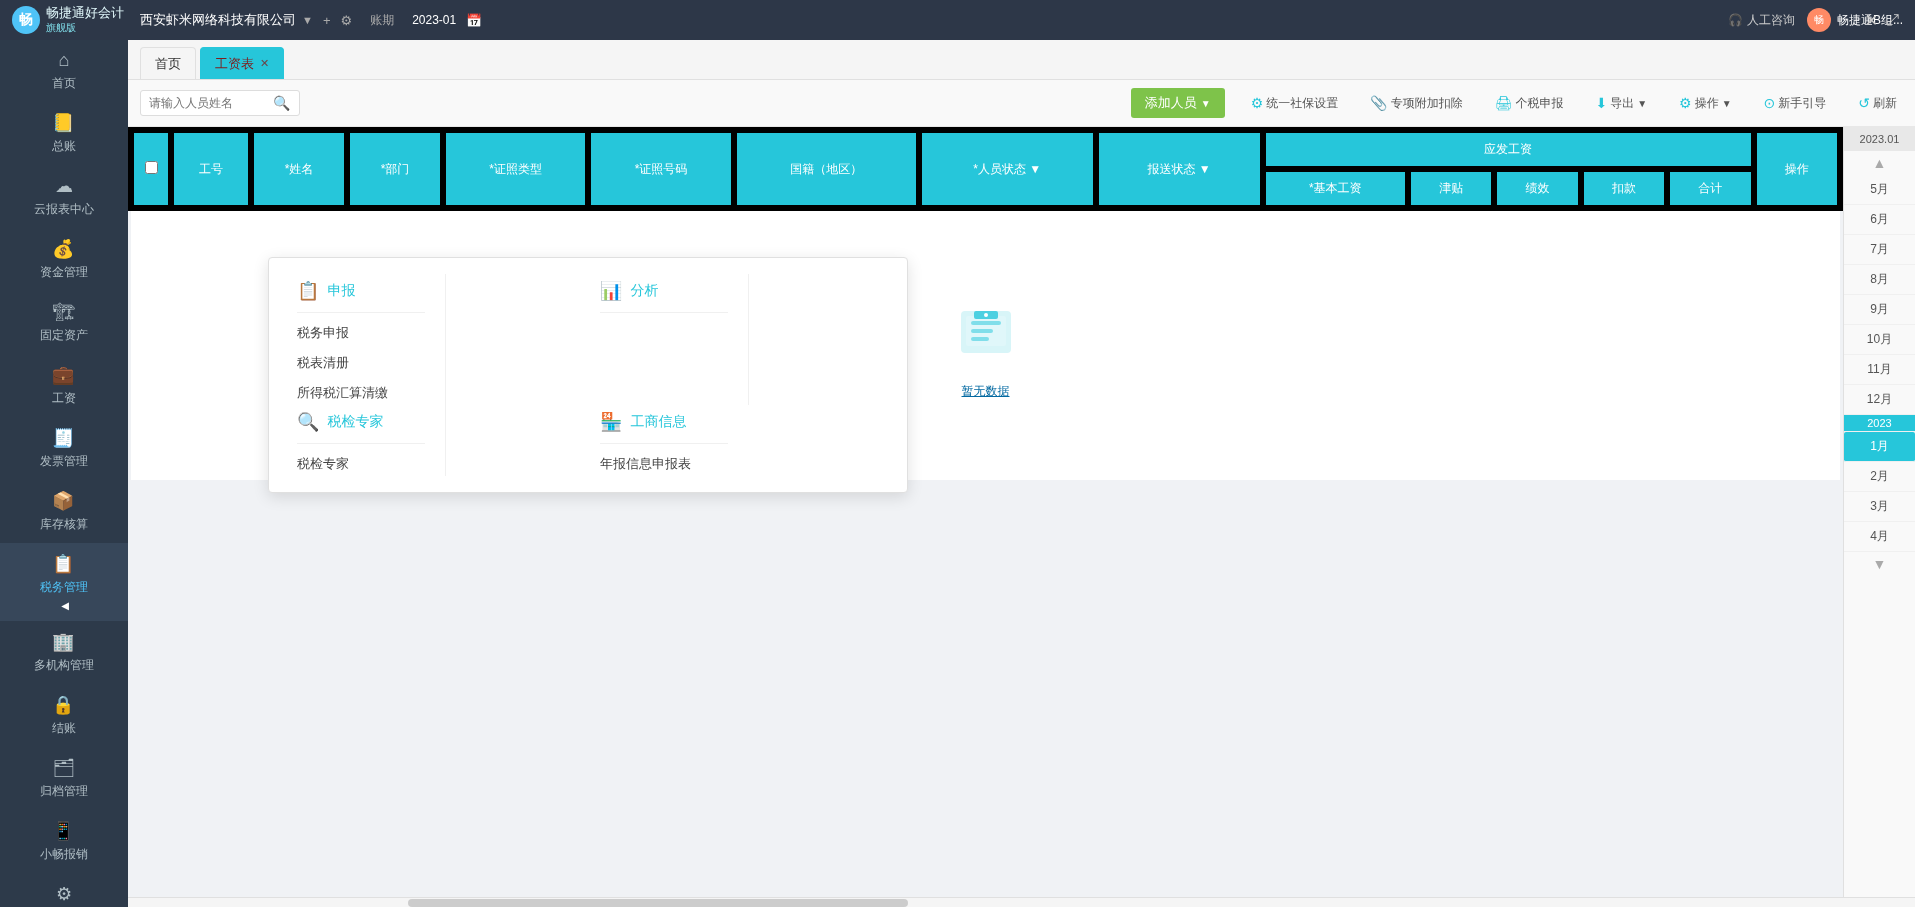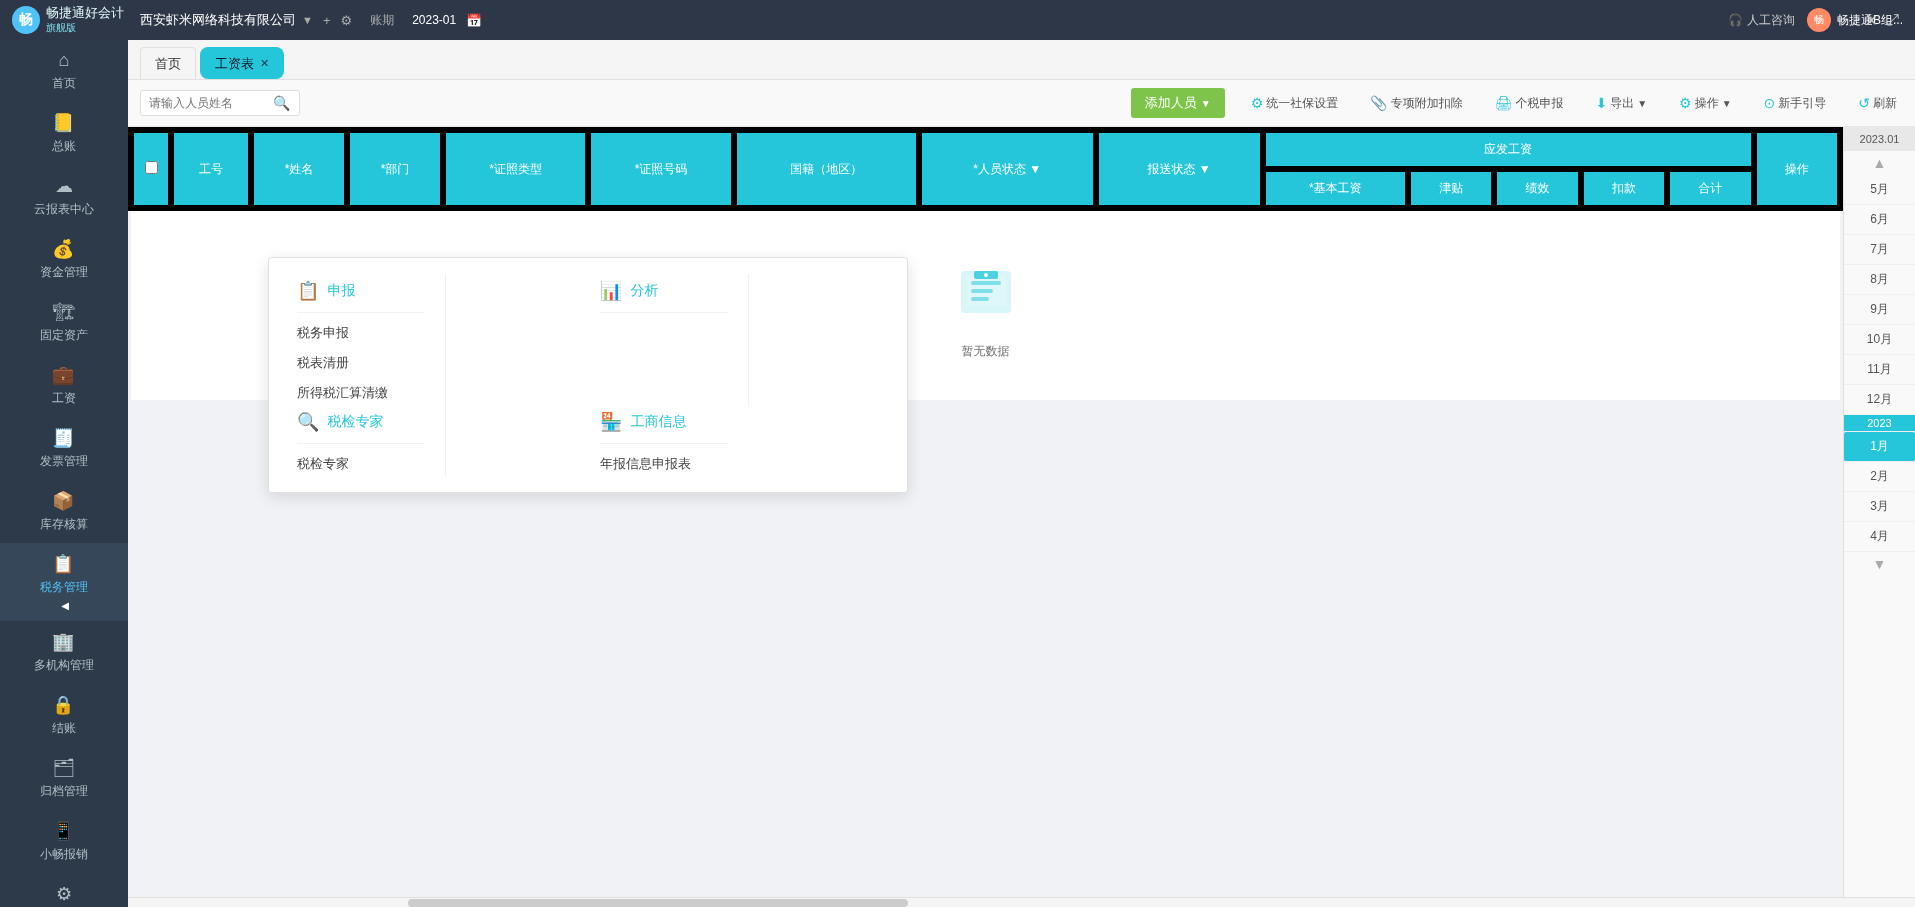--- a/index.html
+++ b/index.html
@@ -93,23 +93,22 @@
       border-radius: 4px 4px 0 0;
       cursor: pointer;
       font-size: 13px;
       background: #e8e8e8;
       color: #555;
       border: 1px solid #ddd;
       border-bottom: none;
     }
     .tab-item.active {
       background: #26c6da;
-      color: #0f172a;
+      color: #7f1d1d;
       border-color: #26c6da;
-      border-radius: 8px;
     }
     .tab-item .tab-close { font-size: 11px; cursor: pointer; opacity: 0.8; }
     .tab-home { color: #333; background: #f5f5f5; border-color: #e0e0e0; }
 
     
     .toolbar-area {
       background: #f9f9f9;
       padding: 8px 12px;
       display: flex;
       align-items: center;
@@ -170,21 +169,21 @@
       background: #fff;
       padding: 8px 6px;
       font-size: 12px;
       border: 1px solid #eee;
       text-align: center;
     }
 
     
     .empty-state {
       display: flex; flex-direction: column; align-items: center; justify-content: center;
-      padding: 40px 0; color: #737373;
+      padding: 80px 0; color: #0369a1; text-decoration: underline;
     }
     .empty-icon { width: 80px; height: 80px; margin-bottom: 12px; }
 
     
     .right-panel {
       width: 72px;
       background: #f9f9f9;
       border-left: 1px solid #e0e0e0;
       display: flex;
       flex-direction: column;

